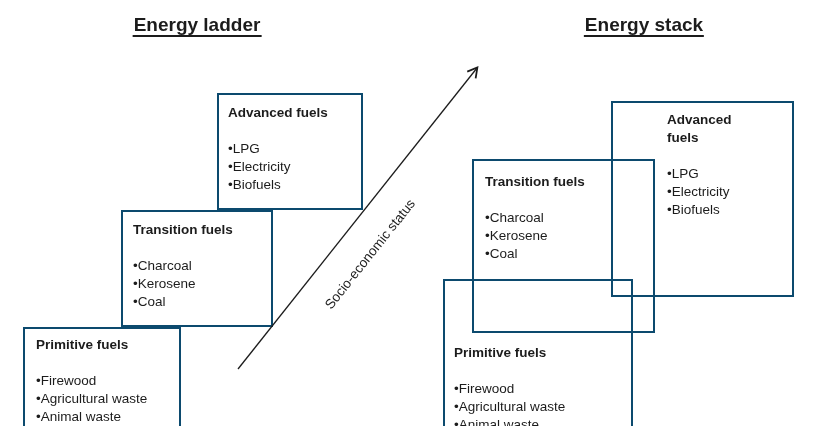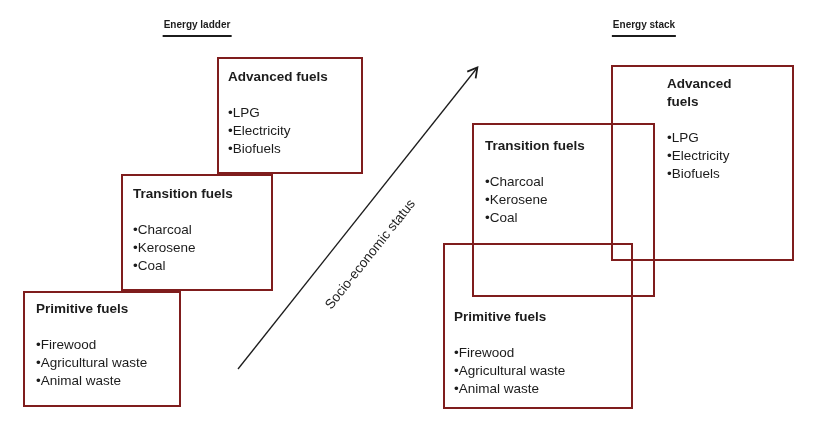--- a/index.html
+++ b/index.html
@@ -11,34 +11,35 @@
     overflow: hidden;
   }
   .canvas {
     position: relative;
     width: 814px; height: 426px;
     background: #ffffff;
   }
   .panel-title {
     position: absolute;
     transform: translateX(-50%);
-    font-size: 10px;
+    font-size: 19px;
     font-weight: bold;
     white-space: nowrap;
     border-bottom: 2px solid #1c1c1c;
     padding: 0 1px 1px 1px;
     line-height: 18px;
   }
   .fuel-box {
     position: absolute;
-    border: 2px solid #7f1d1d;
+    border: 2px solid #0c4a6e;
     background: transparent;
     box-sizing: border-box;
     font-size: 13.5px;
     line-height: 18px;
+    margin-top: 36px;
   }
   .box-title {
     font-weight: bold;
     margin: 0 0 18px 0;
   }
   ul.fuel-list {
     list-style: none;
     margin: 0; padding: 0;
   }
   ul.fuel-list li::before { content: "\2022 "; }

